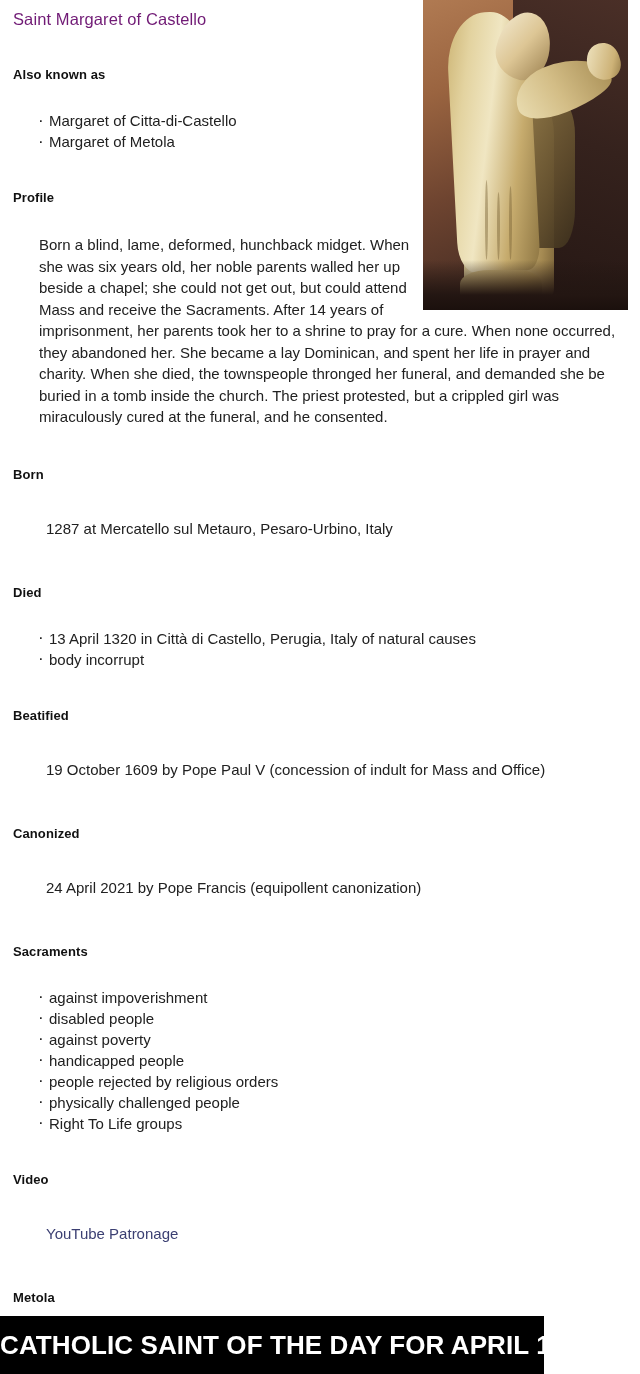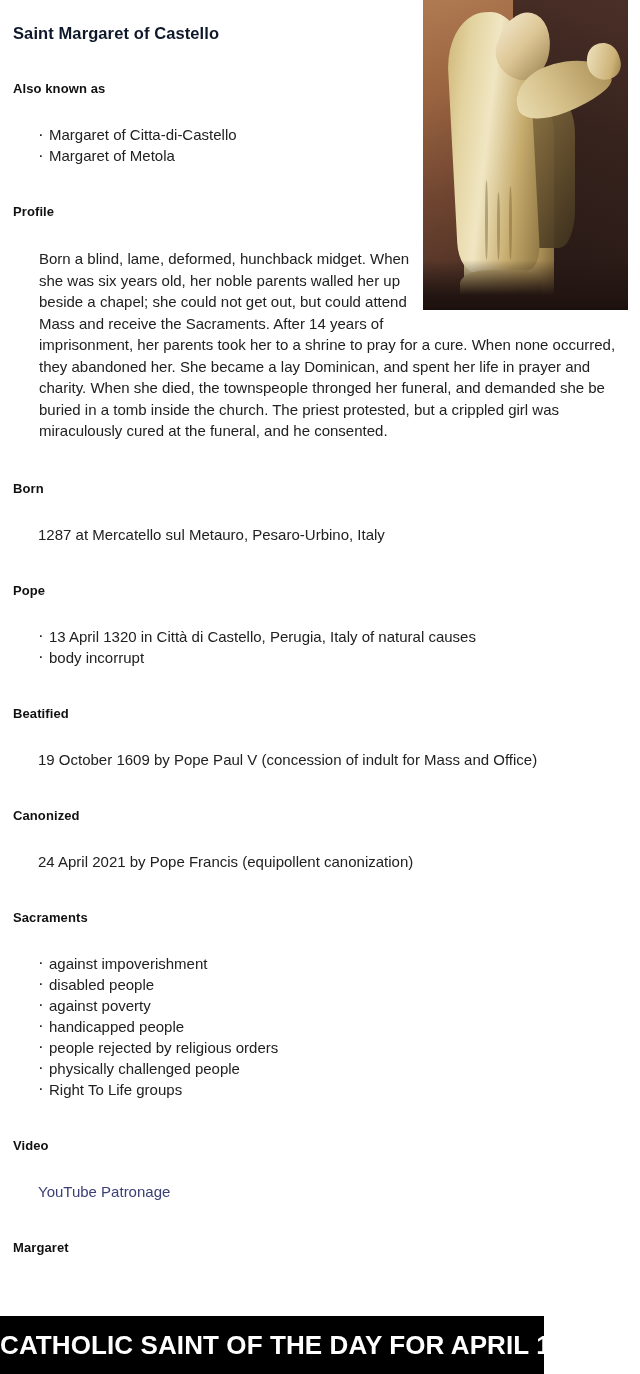--- a/index.html
+++ b/index.html
@@ -29,25 +29,25 @@
 
   .content {
     position: relative;
     padding: 0 12px 0 13px;
     box-sizing: border-box;
     width: 640px;
   }
 
   h1.title {
     font-size: 16.5px;
-    font-weight: bold;
+    font-weight: normal;
     line-height: 20px;
     margin: 0;
-    padding-top: 23px;
-    color: #0f172a;
+    padding-top: 9px;
+    color: #701a75;
     letter-spacing: 0.1px;
   }
 
   h2.section {
     font-size: 13px;
     font-weight: bold;
     line-height: 18px;
     margin: 0;
     color: #111;
     letter-spacing: 0.1px;
@@ -81,21 +81,21 @@
 
   p.para {
     margin: 1px;
     padding-left: 25px;
     font-size: 15px;
     line-height: 21.5px;
     color: #212121;
   }
 
   p.single {
-    margin: 0;
+    margin: 8px;
     padding-left: 25px;
     font-size: 15px;
     line-height: 21px;
     color: #212121;
     white-space: nowrap;
   }
 
   .figure {
     float: right;
     width: 205px;
@@ -271,21 +271,21 @@
     <h2 class="section">Profile</h2>
     <div class="gap-heading"></div>
     <p class="para">Born a blind, lame, deformed, hunchback midget. When she was six years old, her noble parents walled her up beside a chapel; she could not get out, but could attend Mass and receive the Sacraments. After 14 years of imprisonment, her parents took her to a shrine to pray for a cure. When none occurred, they abandoned her. She became a lay Dominican, and spent her life in prayer and charity. When she died, the townspeople thronged her funeral, and demanded she be buried in a tomb inside the church. The priest protested, but a crippled girl was miraculously cured at the funeral, and he consented.</p>
 
     <div class="gap-title"></div>
     <h2 class="section">Born</h2>
     <div class="gap-heading"></div>
     <p class="single">1287 at Mercatello sul Metauro, Pesaro-Urbino, Italy</p>
 
     <div class="gap-title"></div>
-    <h2 class="section">Pope</h2>
+    <h2 class="section">Died</h2>
     <div class="gap-heading"></div>
     <ul class="bullets">
       <li>13 April 1320 in Città di Castello, Perugia, Italy of natural causes</li>
       <li>body incorrupt</li>
     </ul>
 
     <div class="gap-title"></div>
     <h2 class="section">Beatified</h2>
     <div class="gap-heading"></div>
     <p class="single">19 October 1609 by Pope Paul V (concession of indult for Mass and Office)</p>
@@ -307,20 +307,20 @@
       <li>physically challenged people</li>
       <li>Right To Life groups</li>
     </ul>
 
     <div class="gap-title"></div>
     <h2 class="section">Video</h2>
     <div class="gap-heading"></div>
     <p class="single"><a class="link" href="#">YouTube Patronage</a></p>
 
     <div class="gap-title"></div>
-    <h2 class="section">Margaret</h2>
+    <h2 class="section">Metola</h2>
 
   </div>
 </div>
 
 <div class="banner">
   <span class="banner-text">CATHOLIC SAINT OF THE DAY FOR APRIL 13th</span>
 </div>
 
 </body></html>

